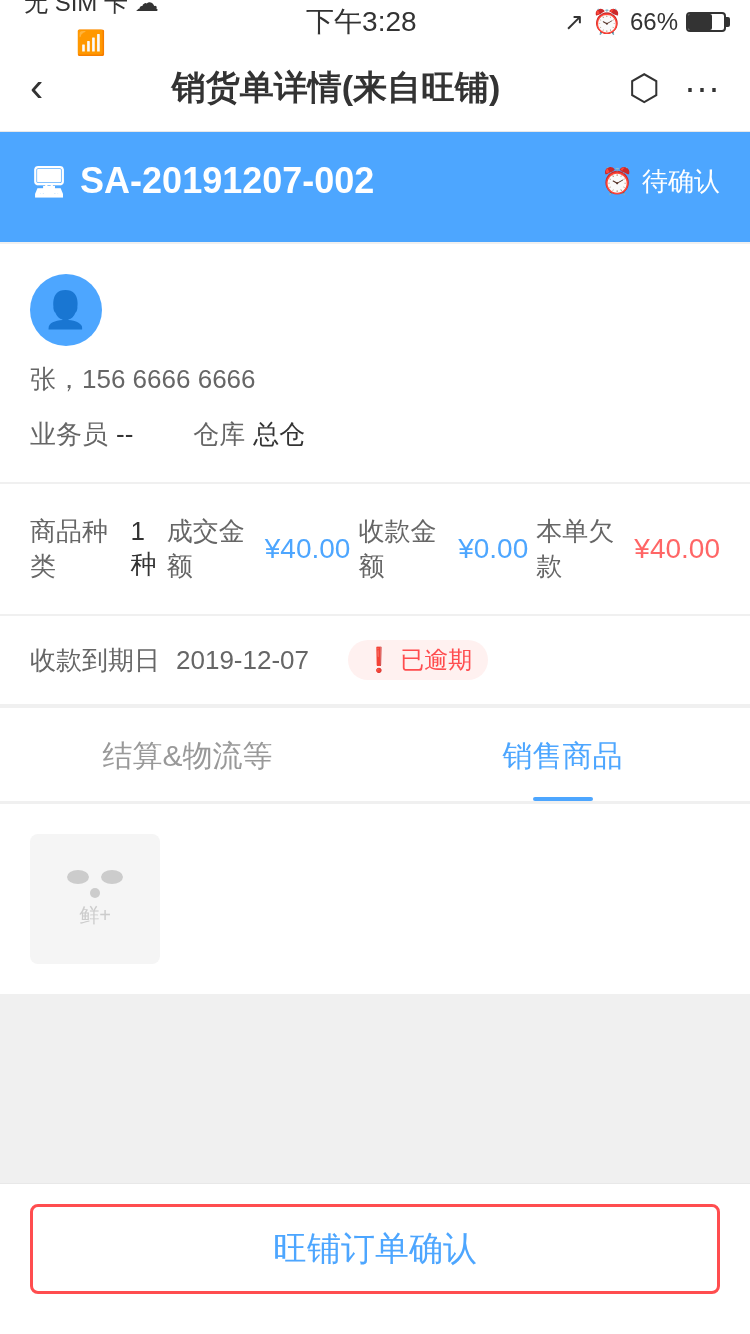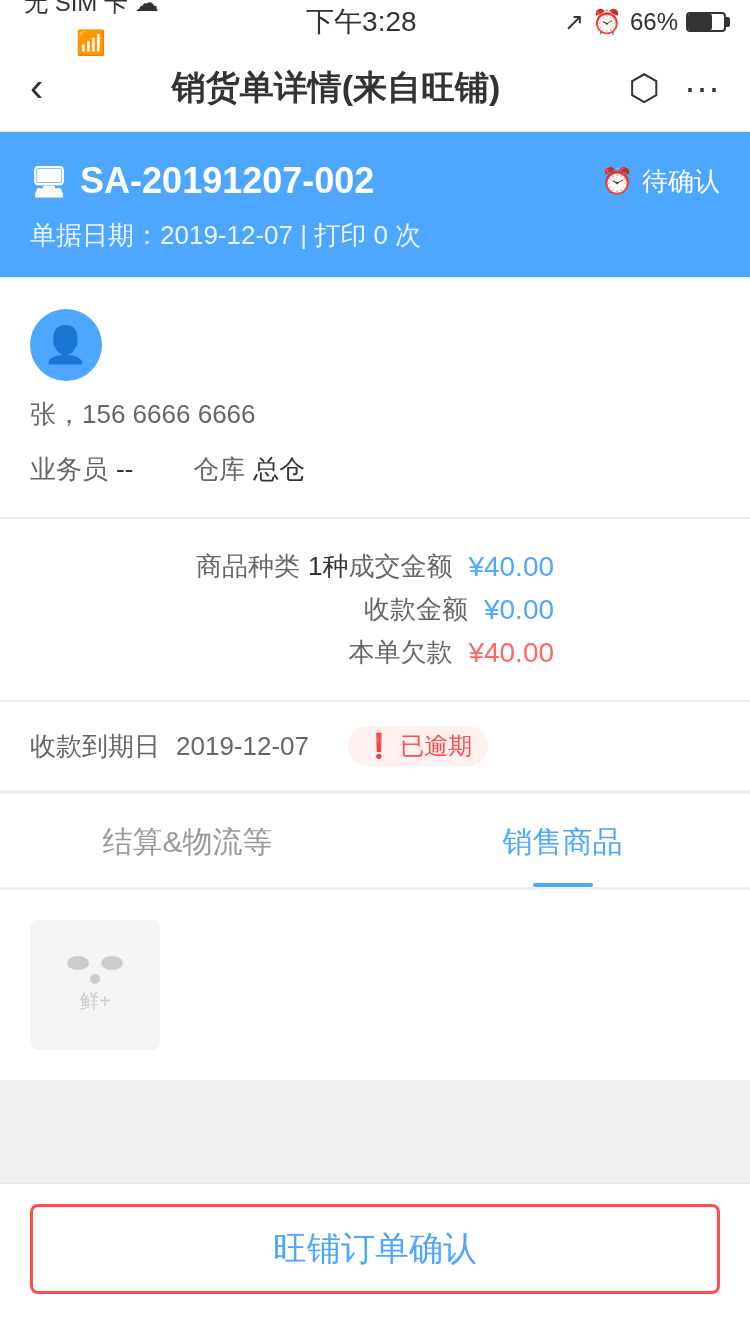--- a/index.html
+++ b/index.html
@@ -168,33 +168,33 @@
 
     
     .summary-card {
       background: #fff;
       padding: 30px;
       margin-bottom: 2px;
     }
     .summary-row {
       display: flex;
       align-items: flex-start;
-      justify-content: center;
+      justify-content: flex-end;
     }
     .summary-left {
       display: flex;
       align-items: center;
       font-size: 26px;
       color: #666;
     }
     .summary-left .label { margin-right: 8px; }
     .summary-left .value { color: #333; }
     .summary-right {
       display: flex;
-      flex-direction: column;
+      flex-direction: row;
       align-items: flex-end;
       gap: 8px;
     }
     .summary-item {
       display: flex;
       align-items: center;
       gap: 16px;
       font-size: 26px;
       color: #666;
     }
@@ -383,21 +383,20 @@
   <div class="order-header-top">
     <div class="order-id">
       <span class="order-id-icon">🖥</span>
       <span>SA-20191207-002</span>
     </div>
     <div class="order-status">
       <span>⏰</span>
       <span>待确认</span>
     </div>
   </div>
-  <div class="order-date-info">单据日期：2019-12-07 | 打印 0 次</div>
 </div>
 
 <div class="customer-card">
   <div class="customer-top">
     <div class="customer-avatar">
       <span>👤</span>
     </div>
   </div>
   <div class="customer-name">张，156 6666 6666</div>
   <div class="customer-info-row">

